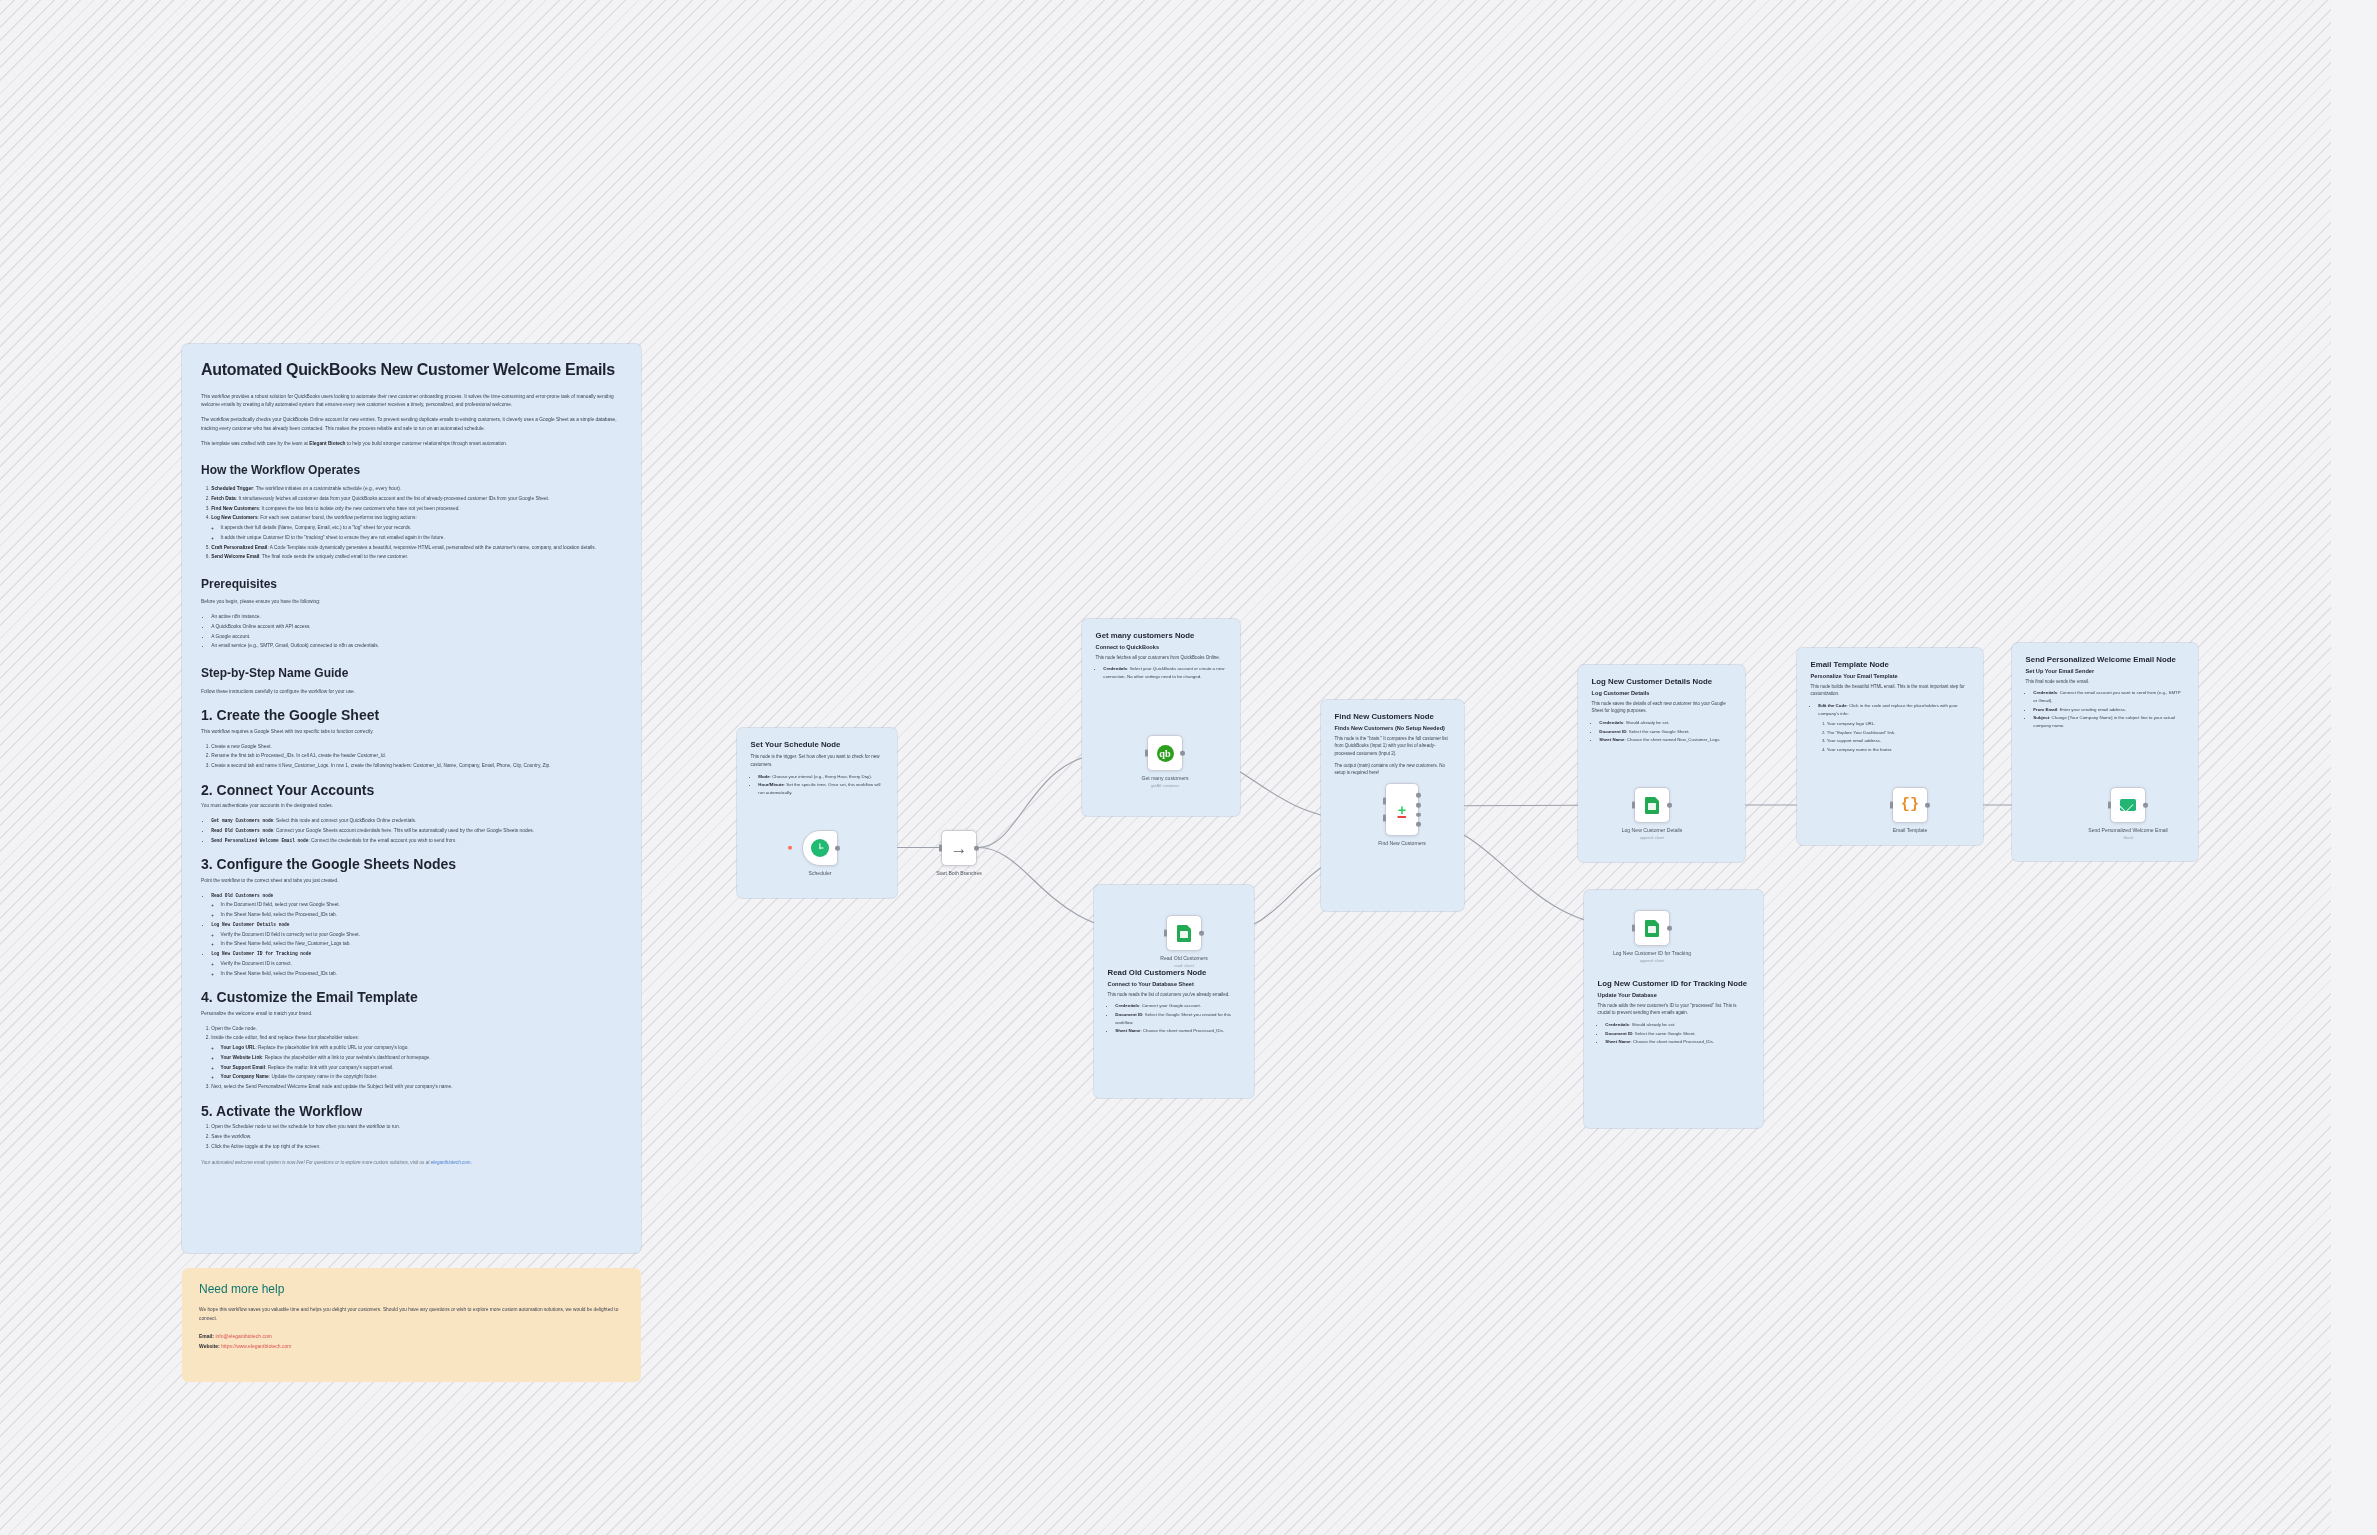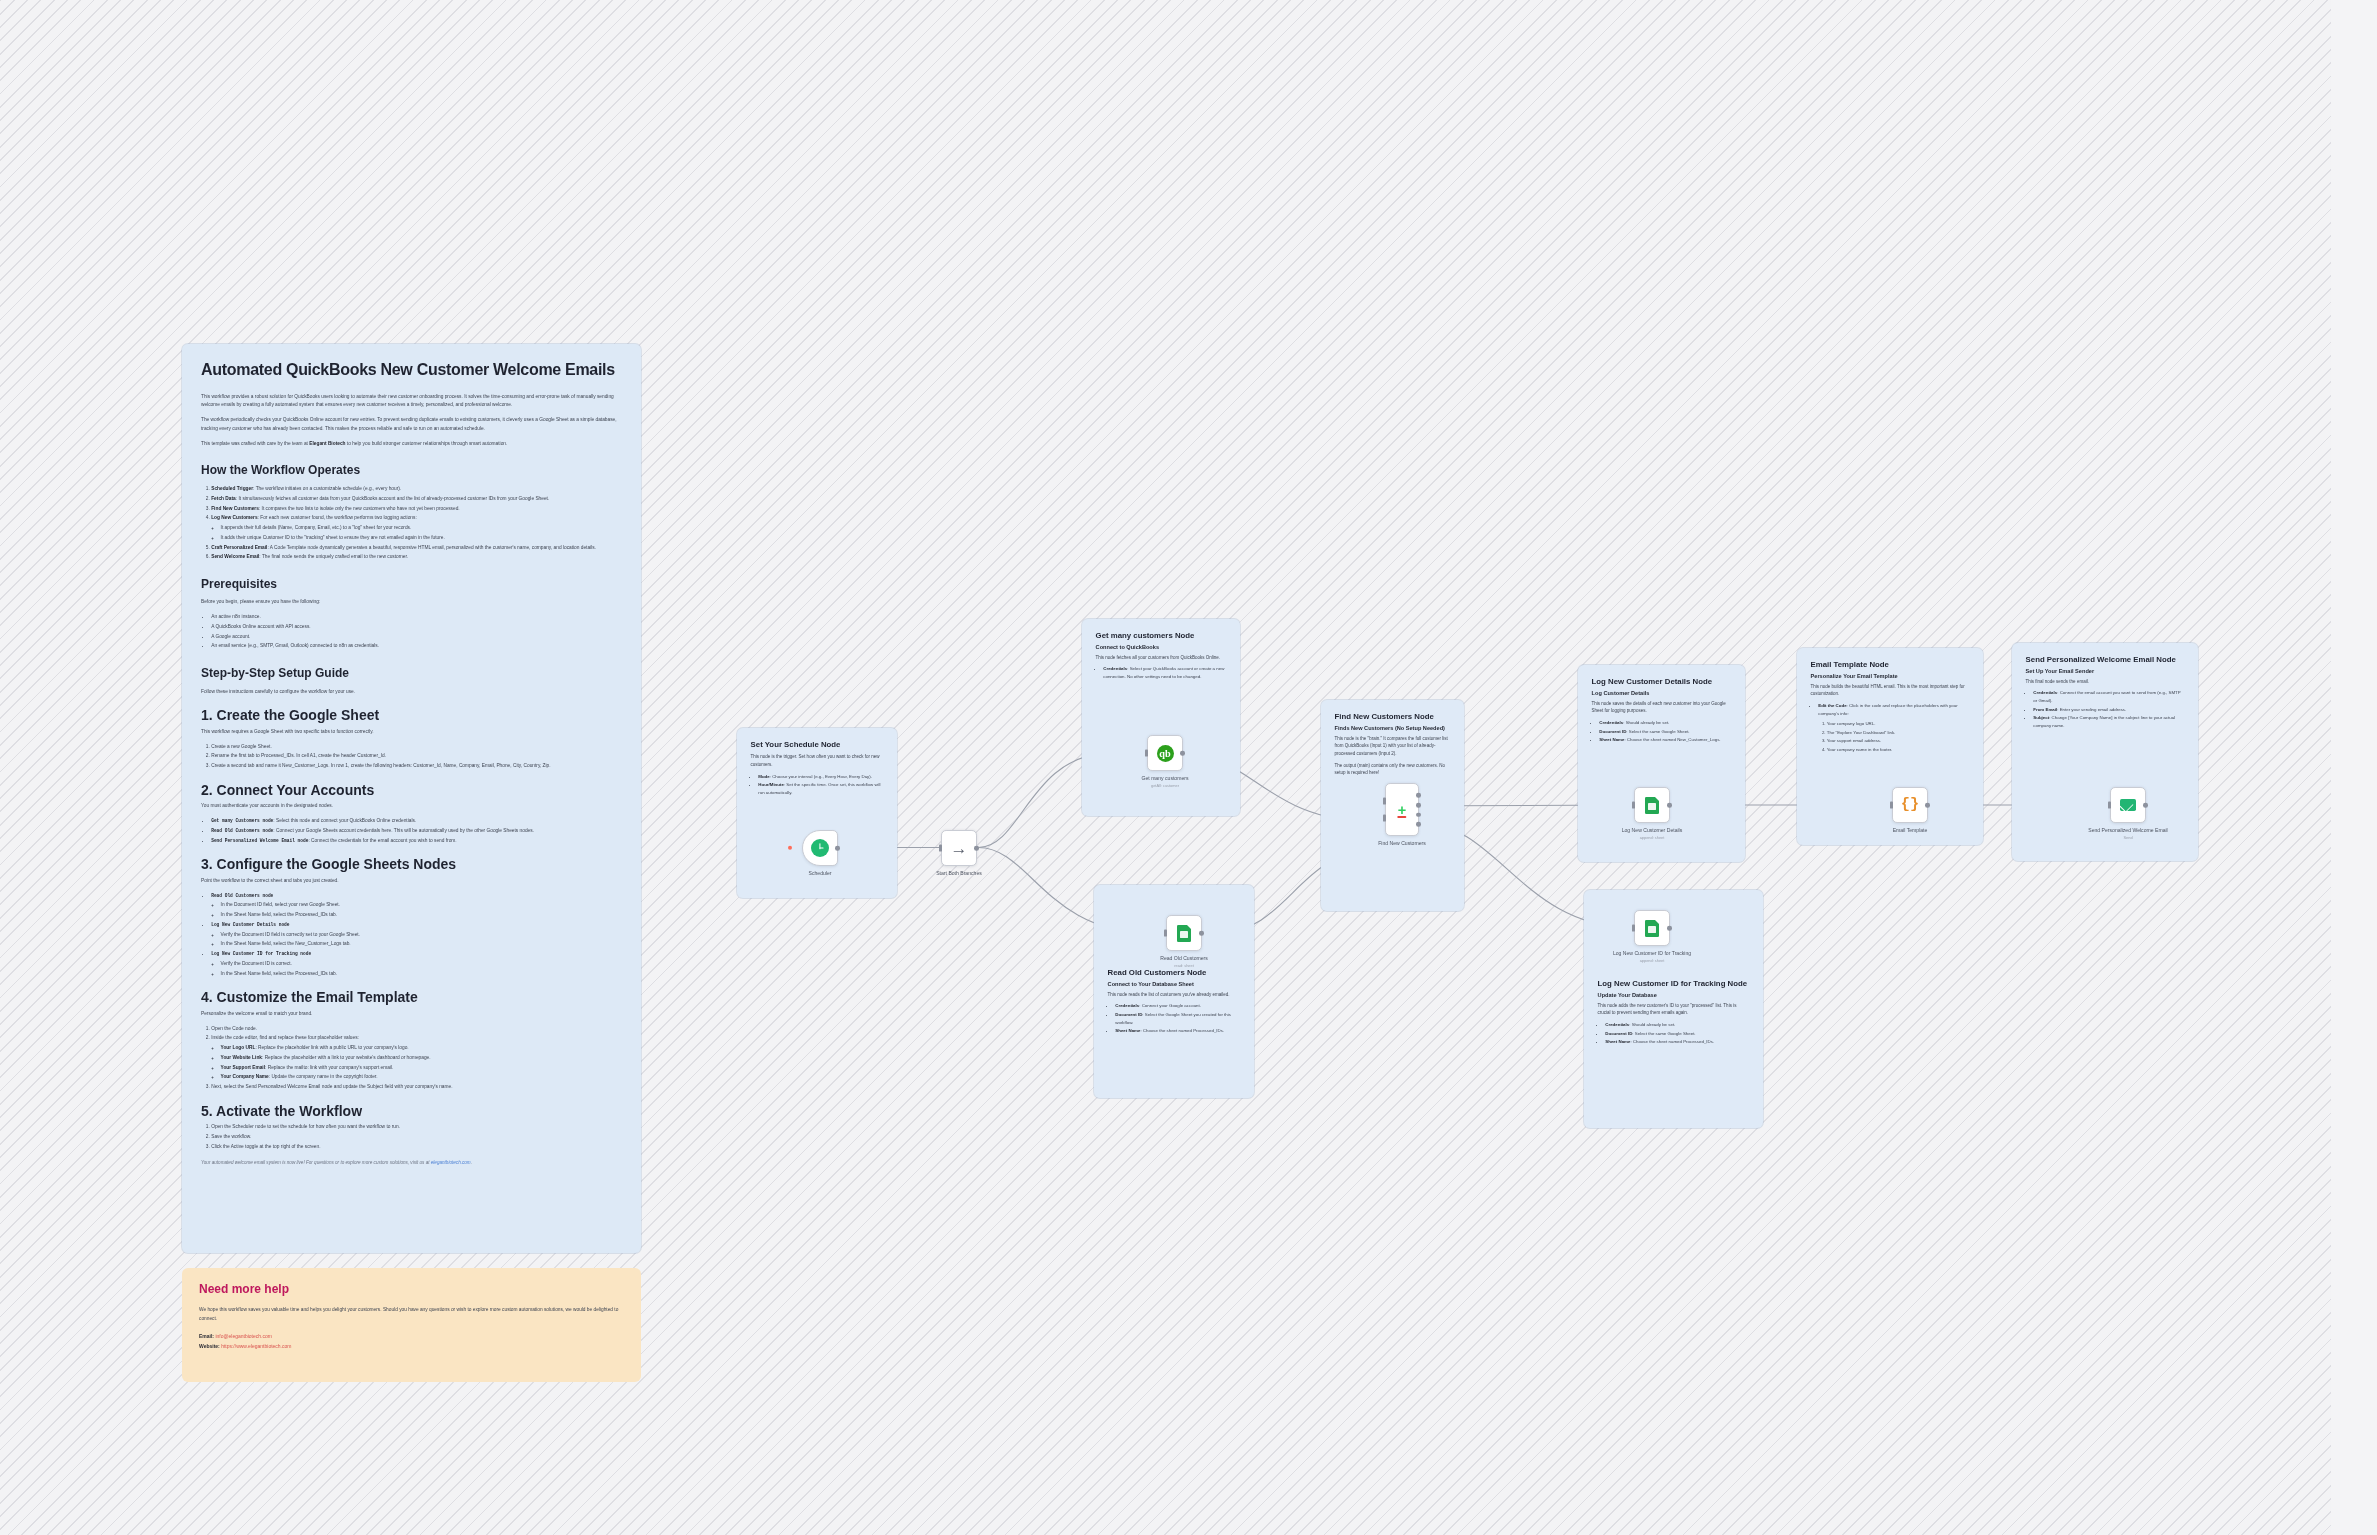--- a/index.html
+++ b/index.html
@@ -107,21 +107,21 @@
     margin-bottom: 0.9px;
   }
 
   
   #help-box {
     position: absolute;
     background: #fae5c3;
     border-radius: 6px;
     padding: 13.6px 17px 17px 17px;
   }
-  #help-box h2 { font-size: 12px; font-weight: bold; color: #be185d; margin-bottom: 9.4px; }
+  #help-box h2 { font-size: 12px; font-weight: normal; color: #0f766e; margin-bottom: 9.4px; }
   #help-box p { font-size: 4.8px; line-height: 1.9; color: #3d4350; margin-bottom: 7.7px; }
   #help-box .contact { font-size: 5px; line-height: 2.1; color: #2b2b33; }
   #help-box .contact b { font-weight: bold; }
   #help-box .contact a { color: #d9534f; text-decoration: none; }
 
   
   .node {
     position: absolute;
     width: 36px;
     height: 36px;
@@ -312,21 +312,21 @@
 
     <h2>Prerequisites</h2>
     <p>Before you begin, please ensure you have the following:</p>
     <ul>
       <li>An active n8n instance.</li>
       <li>A QuickBooks Online account with API access.</li>
       <li>A Google account.</li>
       <li>An email service (e.g., SMTP, Gmail, Outlook) connected to n8n as credentials.</li>
     </ul>
 
-    <h2>Step-by-Step Setup Guide</h2>
+    <h2>Step-by-Step Name Guide</h2>
     <p>Follow these instructions carefully to configure the workflow for your use.</p>
 
     <h3>1. Create the Google Sheet</h3>
     <p>This workflow requires a Google Sheet with two specific tabs to function correctly.</p>
     <ol>
       <li>Create a new Google Sheet.</li>
       <li>Rename the first tab to Processed_IDs. In cell A1, create the header Customer_Id.</li>
       <li>Create a second tab and name it New_Customer_Logs. In row 1, create the following headers: Customer_Id, Name, Company, Email, Phone, City, Country, Zip.</li>
     </ol>
 

